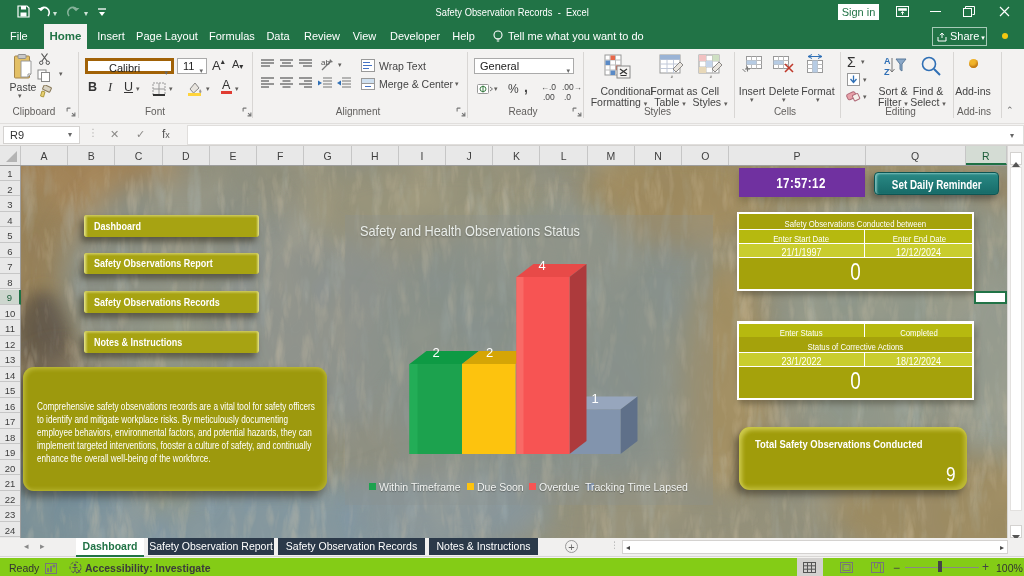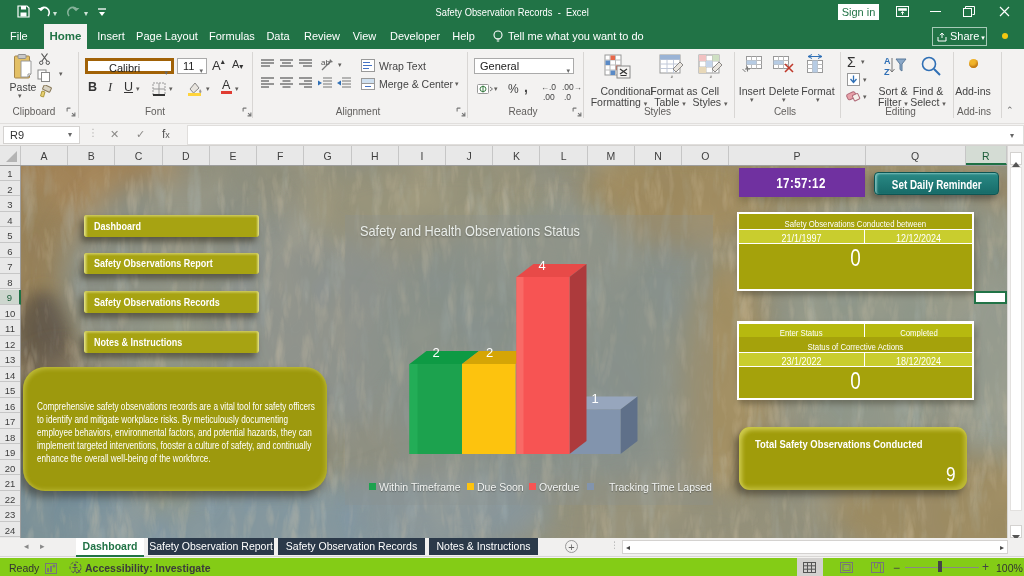--- a/index.html
+++ b/index.html
@@ -484,21 +484,21 @@
         <div class="hr"></div>
         <span class="txt">Safety Observations Report</span>
       </div>
     <div class="olivebtn" style="left:63px;top:165px;width:175px;height:21.5px">
         <div class="hl"></div>
         <div class="tl"></div>
         <div class="hr"></div>
         <span class="txt">Notes &amp; Instructions</span>
       </div>
 
-    <div class="abs" style="left:2px;top:201px;width:304px;height:123.5px;background:#9d990d;border-radius:22px;box-shadow:-4px 6px 8px rgba(40,35,25,0.5), inset 2px 2px 4px rgba(228,226,110,0.45), inset -2px -2px 4px rgba(228,226,110,0.3)">
+    <div class="abs" style="left:2px;top:201px;width:304px;height:123.5px;background:#9d990d;border-radius:11px;box-shadow:-4px 6px 8px rgba(40,35,25,0.5), inset 2px 2px 4px rgba(228,226,110,0.45), inset -2px -2px 4px rgba(228,226,110,0.3)">
       <div style="position:absolute;left:14px;top:33px;width:278px;color:#fff;font-size:10px;line-height:13px">
         <span class="condL" style="white-space:normal;width:122%;">Comprehensive safety observations records are a vital tool for safety officers to identify and mitigate workplace risks. By meticulously documenting employee behaviors, environmental factors, and potential hazards, they can implement targeted interventions, fooster a culture of safety, and continually enhance the overall well-being of the workforce.</span>
       </div>
     </div>
 
     <div class="abs" style="left:324px;top:49px;width:368px;height:290px">
       <div style="position:absolute;left:0;top:8px;width:100%;color:#e9ede9;font-size:14.5px;text-shadow:0 1px 2px rgba(40,40,40,0.4)"><span style="display:inline-block;transform:scaleX(0.88)">Safety and Health Observations Status</span></div>
       <svg style="position:absolute;left:0;top:0" width="368" height="290" viewBox="0 0 368 290">
 
         <polygon points="64.5,149 81.5,136 134,136 117,149" fill="#0e9a44"></polygon>
@@ -524,26 +524,30 @@
       </svg>
 
       <div style="position:absolute;left:0;top:266px;width:100%;height:14px;color:#f2f4f2;font-size:10.5px;text-shadow:0 1px 1px rgba(40,40,40,0.45)">
         <div style="position:absolute;left:24px;top:2px;width:7px;height:7px;background:#1ca24e"></div>
           <span style="position:absolute;left:34px;top:0">Within Timeframe</span>
         <div style="position:absolute;left:122px;top:2px;width:7px;height:7px;background:#fdc30e"></div>
           <span style="position:absolute;left:132px;top:0">Due Soon</span>
         <div style="position:absolute;left:184px;top:2px;width:7px;height:7px;background:#f75453"></div>
           <span style="position:absolute;left:194px;top:0">Overdue</span>
         <div style="position:absolute;left:242px;top:2px;width:7px;height:7px;background:#8294ad"></div>
-          <span style="position:absolute;left:264px;top:0">Tracking Time Lapsed</span>
+          <span style="position:absolute;left:240px;top:0">Tracking Time Lapsed</span>
       </div>
     </div>
 
     <div class="ytable" style="left:716px;top:46px;width:237px;height:79px">
       <div class="row" style="height:14.5px;background:#a5a20b;line-height:15px"><span class="cond" style="font-size:9.5px">Safety Observations Conducted between</span></div>
+      <div class="row" style="height:14px;background:#b6b90f;border-top:1.5px solid #fff;line-height:14px">
+        <div style="position:absolute;left:0;top:0;width:125.5px;height:100%;border-right:1.5px solid #fff"><span class="cond" style="font-size:9.5px">Enter Start Date</span></div>
+        <div style="position:absolute;right:0;top:0;width:106px;height:100%"><span class="cond" style="font-size:9.5px">Enter End Date</span></div>
+      </div>
       <div class="row" style="height:14px;background:#c9cd2e;border-top:1.5px solid #fff;line-height:14px">
         <div style="position:absolute;left:0;top:0;width:125.5px;height:100%;border-right:1.5px solid #fff"><span class="cond" style="font-size:11px">21/1/1997</span></div>
         <div style="position:absolute;right:0;top:0;width:106px;height:100%"><span class="cond" style="font-size:11px">12/12/2024</span></div>
       </div>
       <div class="row" style="height:28px;background:#a5a20b;border-top:1.5px solid #fff;line-height:28px"><span class="cond" style="font-size:23px">0</span></div>
     </div>
 
     <div class="ytable" style="left:716px;top:155px;width:237px;height:79px">
       <div class="row" style="height:14px;background:#b6b90f;border-top:1.5px solid #fff;line-height:14px">
         <div style="position:absolute;left:0;top:0;width:125.5px;height:100%;border-right:1.5px solid #fff"><span class="cond" style="font-size:9.5px">Enter Status</span></div>

